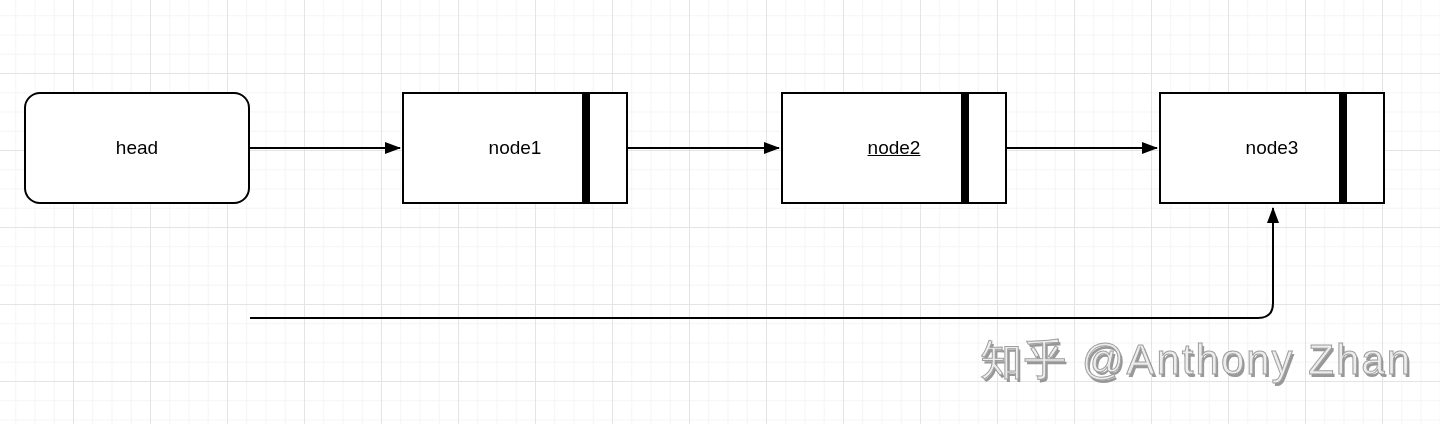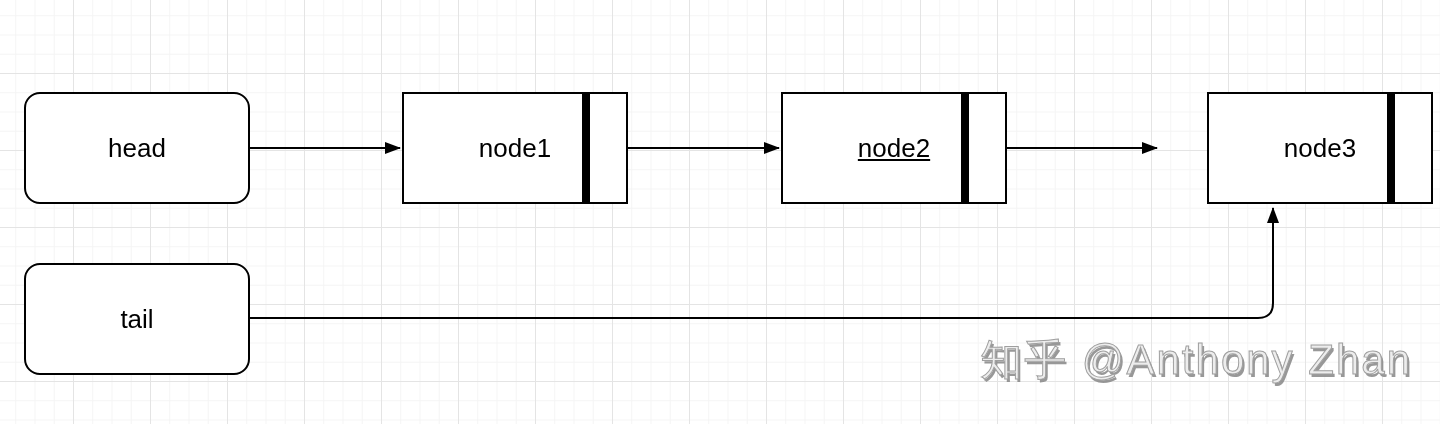--- a/index.html
+++ b/index.html
@@ -25,38 +25,38 @@
   .box {
     position: absolute;
     box-sizing: border-box;
     width: 226px;
     height: 112px;
     background: #ffffff;
     border: 2px solid #000000;
     display: flex;
     align-items: center;
     justify-content: center;
-    font-size: 26px;
+    font-size: 19px;
     color: #000000;
     z-index: 2;
   }
   .rounded { border-radius: 16px; }
   .pointer-bar {
     position: absolute;
     top: 0;
     bottom: 0;
     right: 36px;
     width: 8px;
     background: #000000;
   }
   #head-box  { left: 24px;  top: 92px; }
   #tail-box  { left: 24px;  top: 263px; }
   #node1-box { left: 402px; top: 92px; }
   #node2-box { left: 781px; top: 92px; text-decoration: underline; }
-  #node3-box { left: 1207px; top: 92px; }
+  #node3-box { left: 1159px; top: 92px; }
   .overlay {
     position: absolute;
     left: 0;
     top: 0;
     width: 1440px;
     height: 424px;
     z-index: 3;
     pointer-events: none;
   }
   .wm-front {
@@ -67,23 +67,20 @@
 </style>
 </head>
 <body>
 
 <div class="canvas">
 
   <div class="box rounded" id="head-box">
     <span>head</span>
   </div>
 
-  <div class="box rounded" id="tail-box">
-    <span>tail</span>
-  </div>
 
   <div class="box" id="node1-box">
     <span>node1</span>
     <div class="pointer-bar"></div>
   </div>
 
   <div class="box" id="node2-box">
     <span>node2</span>
     <div class="pointer-bar"></div>
   </div>

